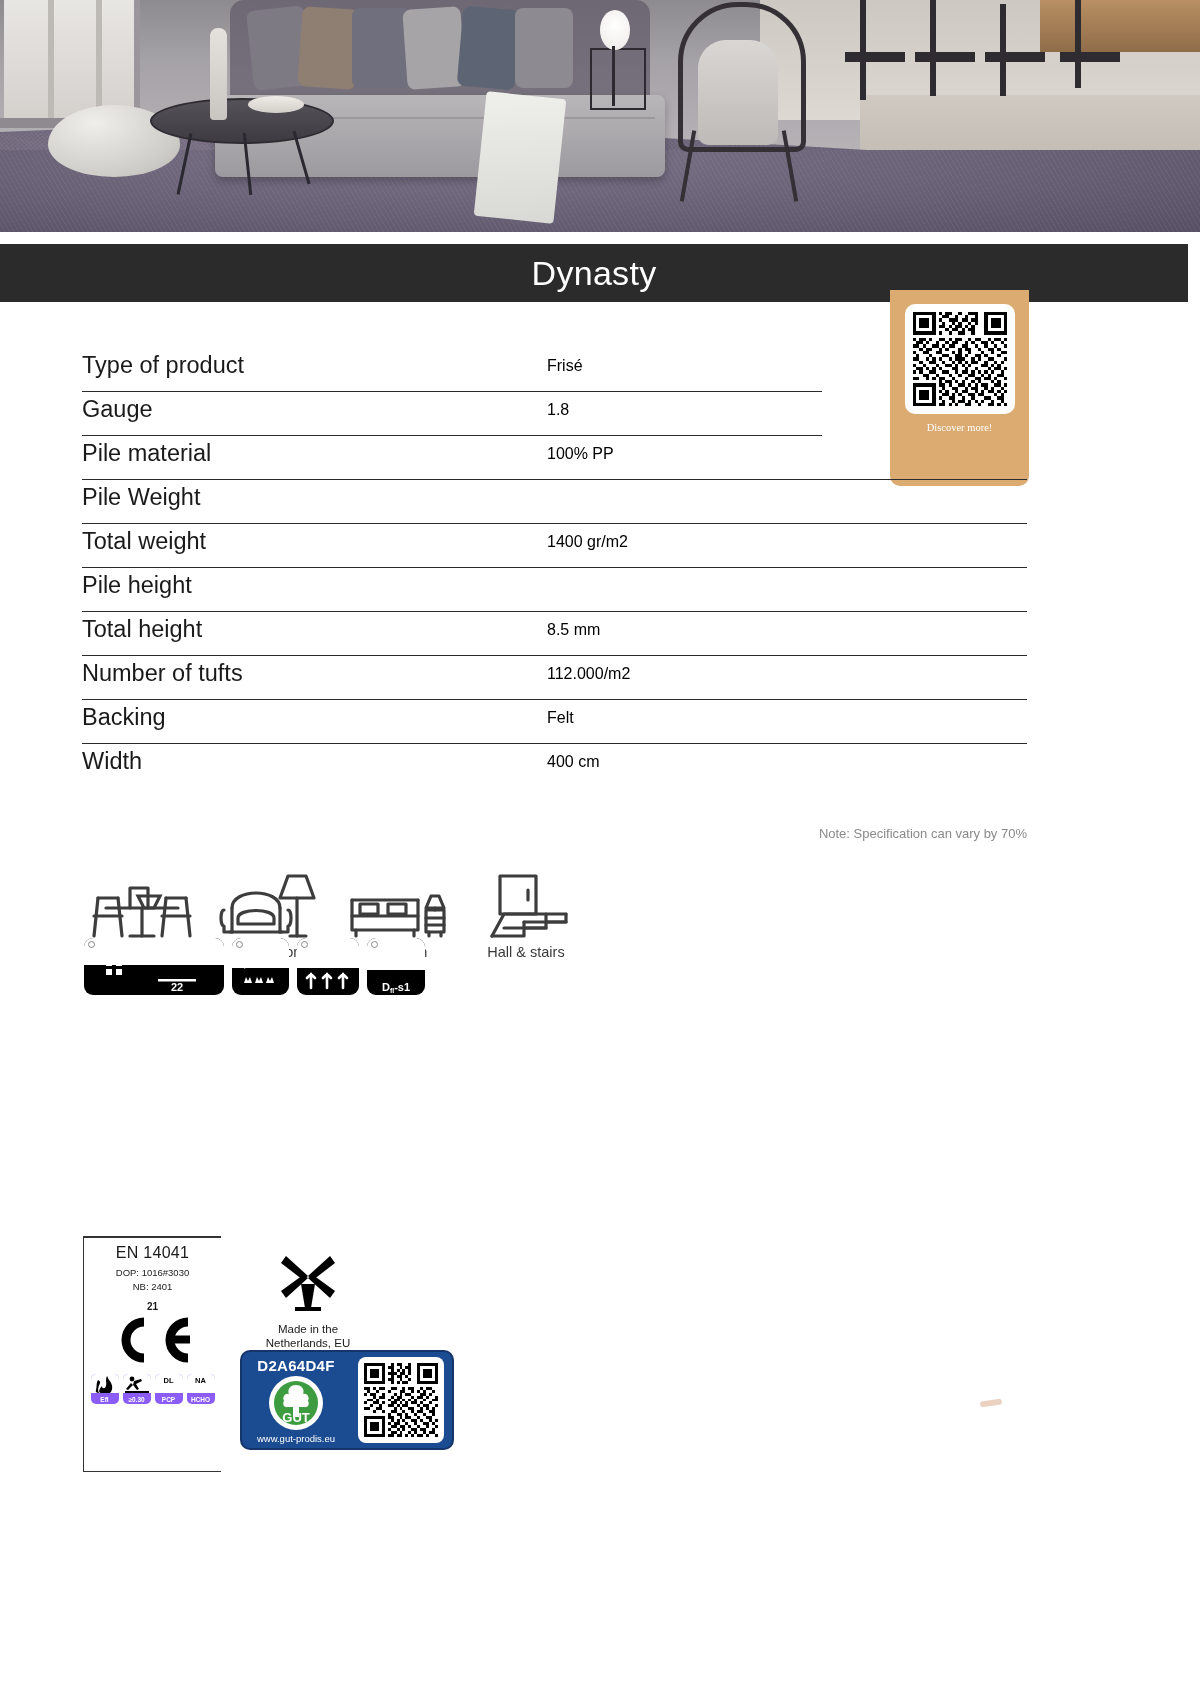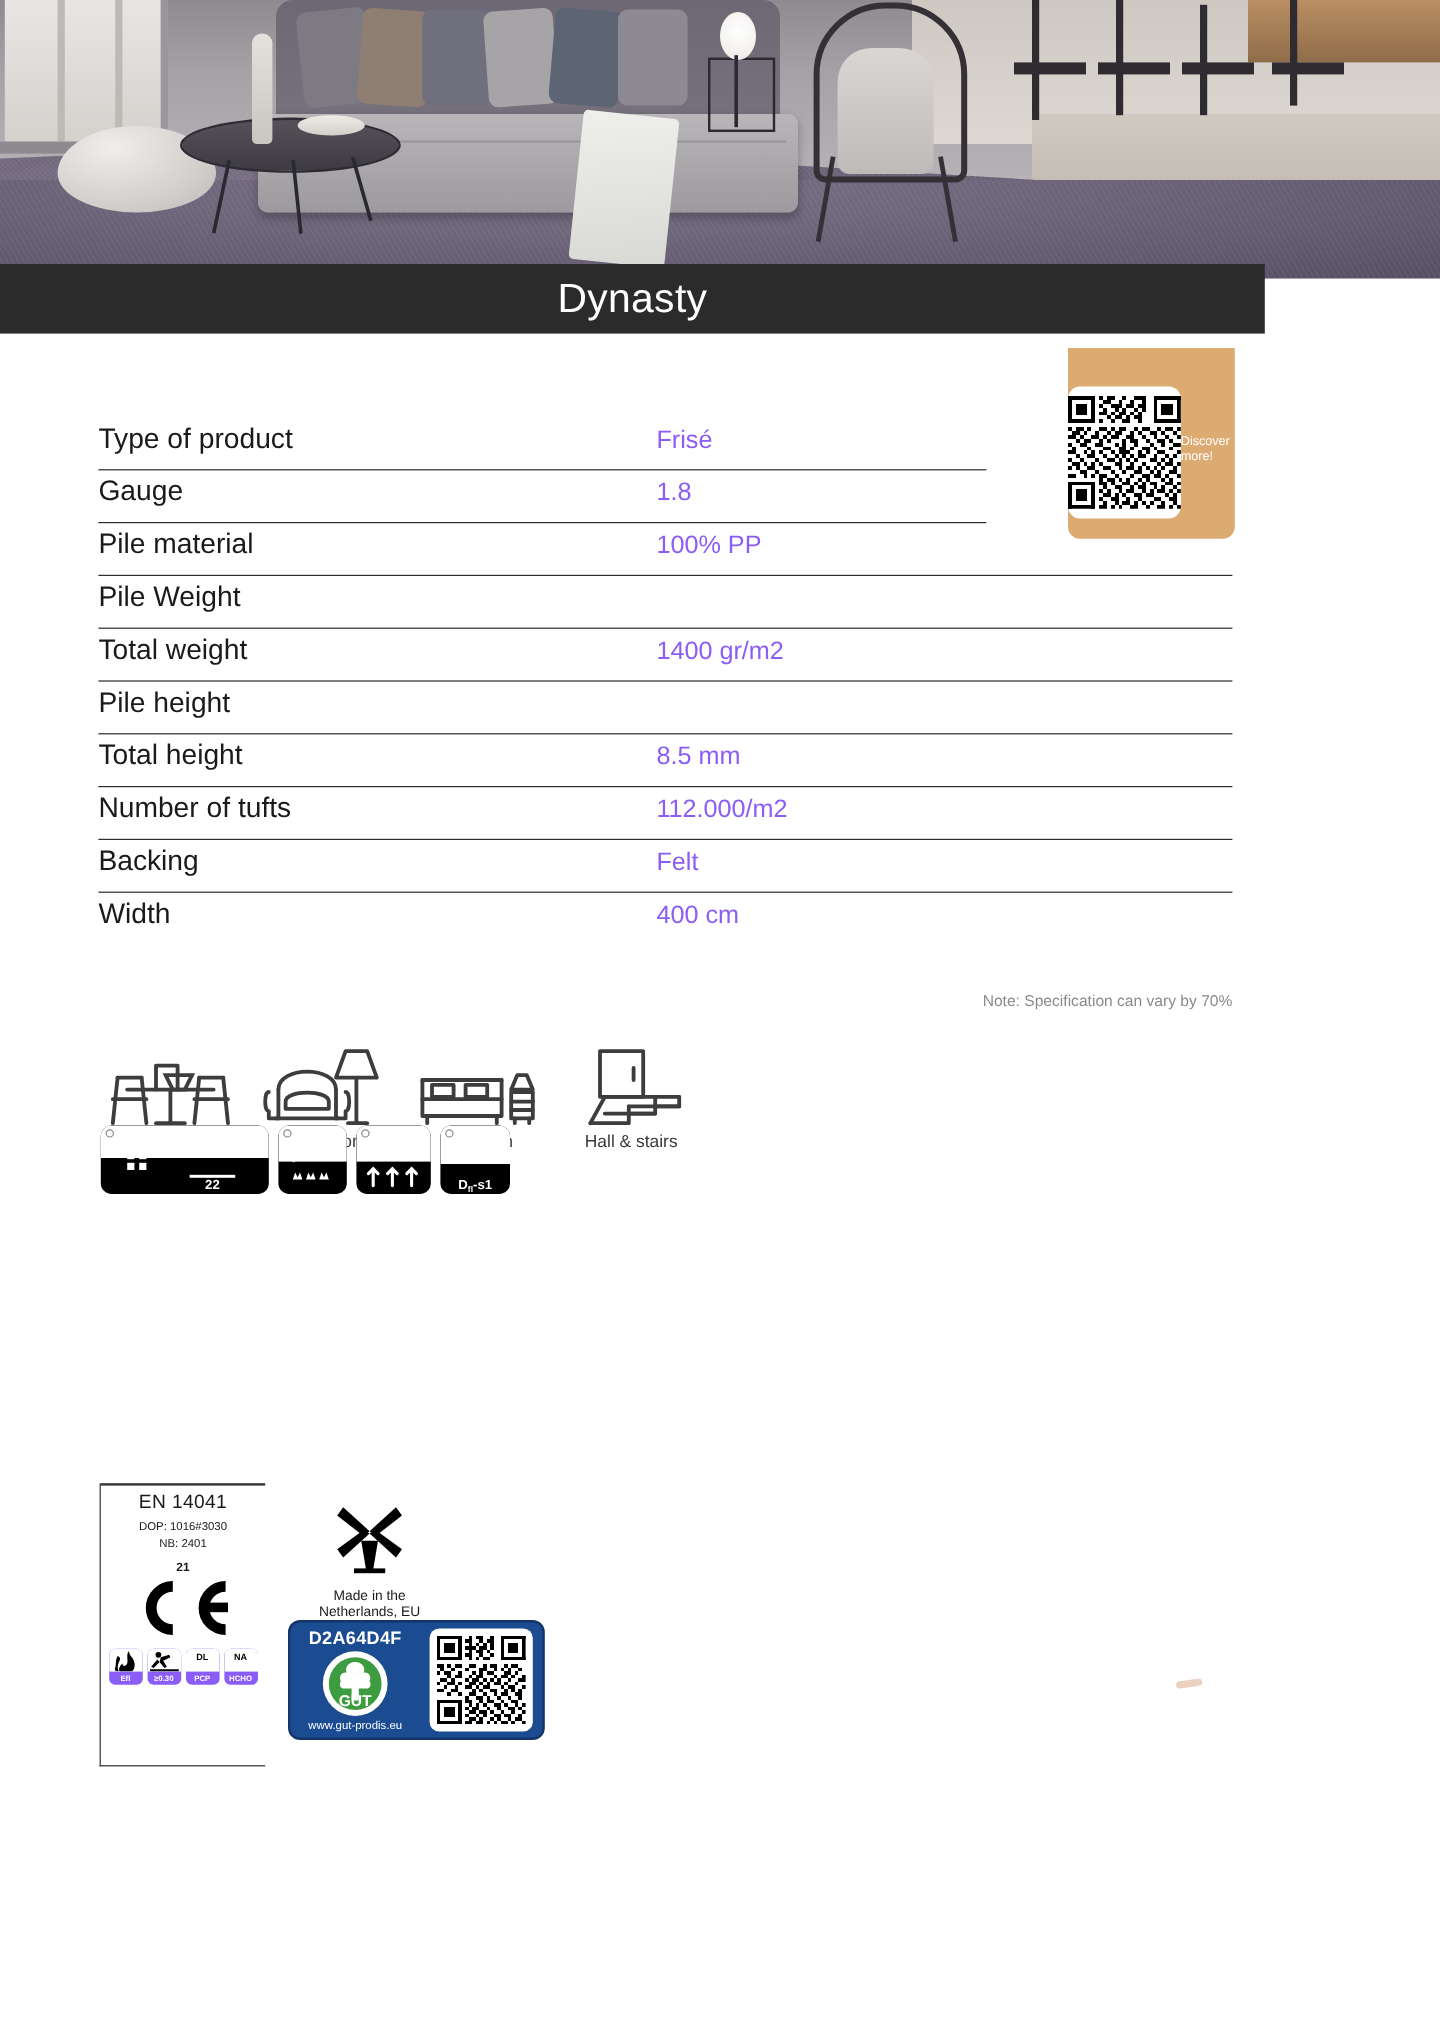--- a/index.html
+++ b/index.html
@@ -89,39 +89,39 @@
   .bc4{left:1075px;top:0;width:6px;height:88px;}
   .bg-table{position:absolute;left:1040px;top:0;width:160px;height:52px;
         background:linear-gradient(180deg,#b98f63,#8f6c49);}
   .bg-chair-seat{position:absolute;top:52px;height:10px;background:#2e2b31;}
   .bs1{left:845px;width:60px;}
   .bs2{left:915px;width:60px;}
   .bs3{left:985px;width:60px;}
   .bs4{left:1060px;width:60px;}
 
   
-  .titlebar{position:absolute;left:0;top:220px;width:1054px;height:58px;
+  .titlebar{position:absolute;left:0;top:244px;width:1188px;height:58px;
         background:#2b2b2b;display:flex;align-items:center;justify-content:center;}
   .titlebar h1{margin:0;color:#fff;font-size:34px;font-weight:400;letter-spacing:.3px;}
 
   
-  .qr-panel{position:absolute;left:890px;top:290px;width:139px;height:159px;
+  .qr-panel{position:absolute;left:890px;top:290px;width:139px;height:196px;
         background:#dcab72;border-radius:0 0 10px 10px;
-        display:flex;flex-direction:row;align-items:center;justify-content:flex-start;}
+        display:flex;flex-direction:column;align-items:center;justify-content:flex-start;font-family:Liberation Serif, serif;}
   .qr-white{margin-top:14px;width:110px;height:110px;background:#fff;border-radius:10px;
         display:flex;align-items:center;justify-content:center;}
   .qr-img{width:94px;height:94px;}
   .qr-caption{margin-top:8px;font-size:10.5px;color:#fff;}
 
   
   .spec{position:absolute;left:82px;top:348px;width:945px;}
   .spec-row{display:flex;align-items:center;height:43px;border-bottom:1.6px solid #2b2b2b;}
   .spec-row:first-child{border-top:none;}
   .spec-row .k{width:465px;font-size:23.5px;color:#1a1a1a;line-height:1;padding-bottom:7px;}
-  .spec-row .v{flex:1;font-size:21px;color:#8b5cf6;line-height:1;padding-bottom:7px;}
+  .spec-row .v{flex:1;font-size:16px;color:#000000;line-height:1;padding-bottom:7px;}
   .spec-row.short{width:740px;}
   .note{position:absolute;left:82px;top:826px;width:945px;text-align:right;
         font-size:13px;color:#8a8a8a;}
 
   
   .rooms{position:absolute;left:78px;top:874px;display:flex;gap:0;}
   .room{width:128px;display:flex;flex-direction:column;align-items:center;}
   .room svg{display:block;}
   .room-label{font-size:14.5px;color:#3a3a3a;margin-top:4px;}
 

